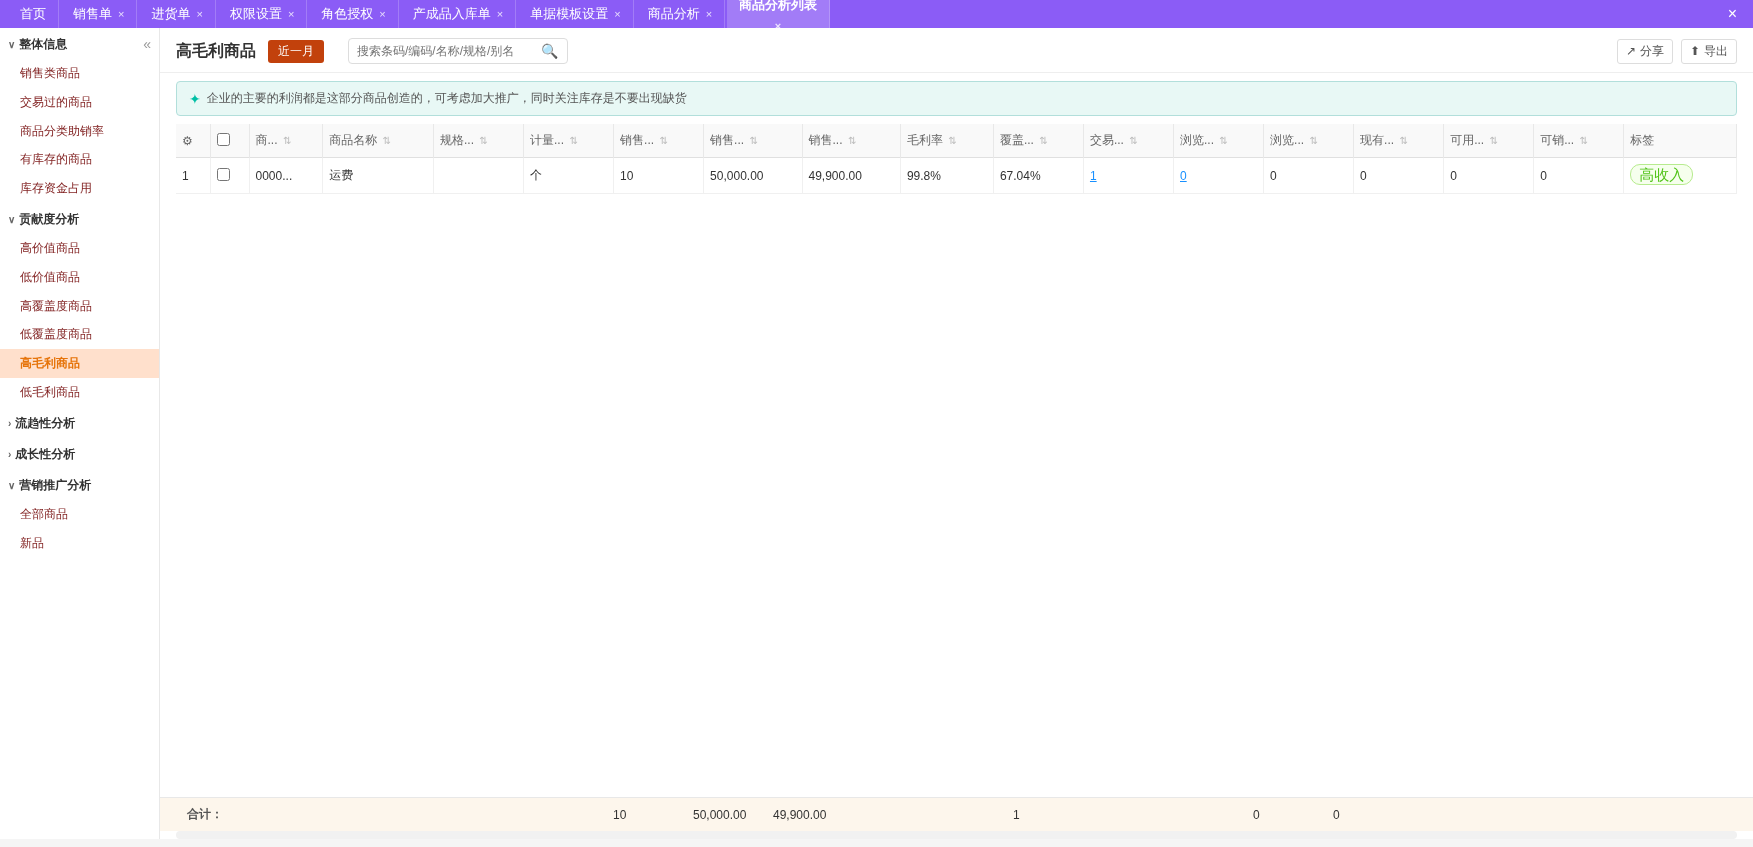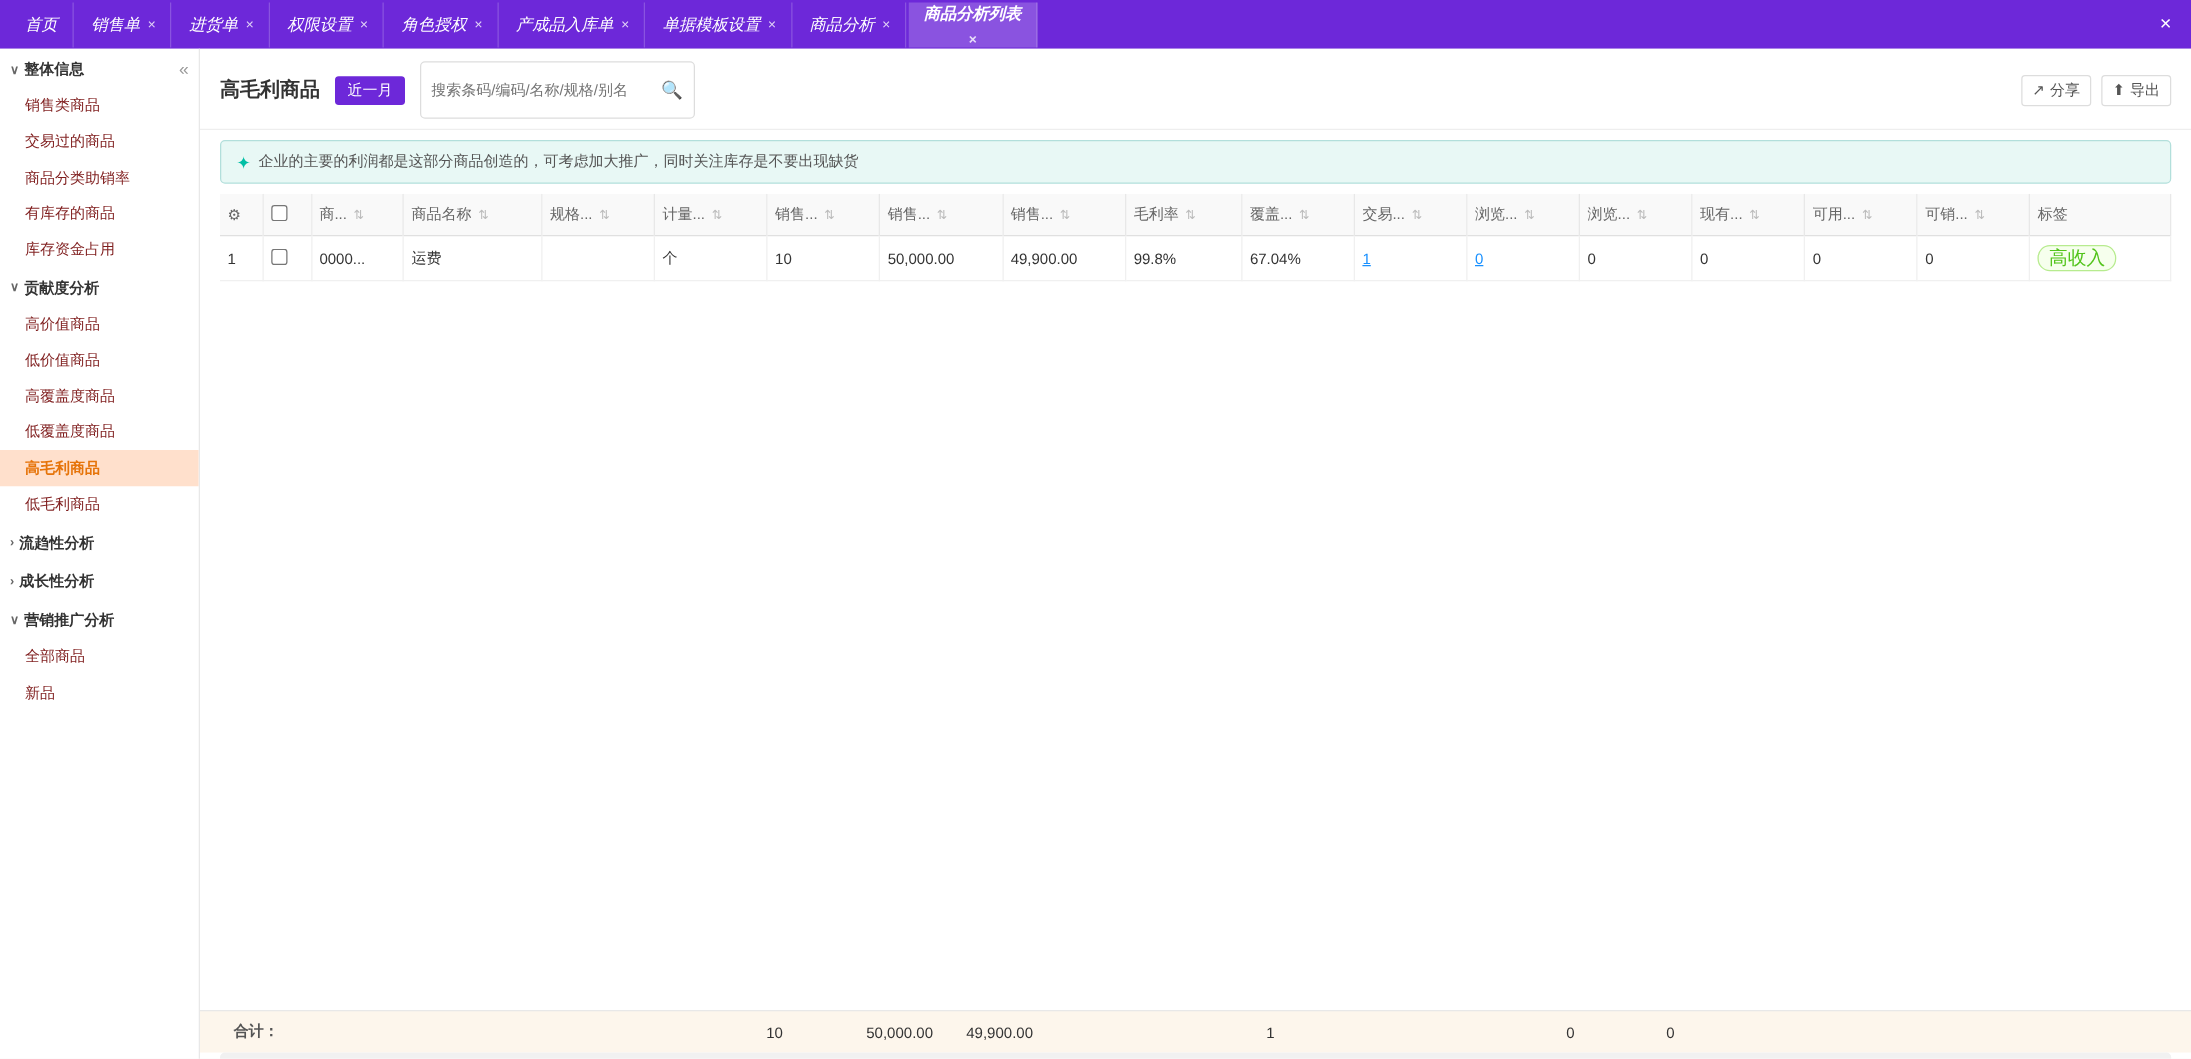--- a/index.html
+++ b/index.html
@@ -1,26 +1,25 @@
 <!DOCTYPE html>
 <html><head>
   <meta charset="utf-8">
   <style>
     * { margin: 0; padding: 0; box-sizing: border-box; }
     body { font-family: 'Microsoft YaHei', Arial, sans-serif; font-size: 12px; background: #f5f5f5; overflow: hidden; width: 1753px; height: 847px; }
 
     
     .top-nav {
-      background: #6d28d9;
-      height: 39px;
+      background: #8b5cf6;
+      height: 28px;
       display: flex;
       align-items: center;
       padding: 0 8px;
       gap: 2px;
-      font-style: italic;
     }
     .nav-tab {
       height: 36px;
       padding: 0 12px;
       display: flex;
       align-items: center;
       gap: 6px;
       color: #fff;
       font-size: 13px;
       cursor: pointer;
@@ -100,36 +99,37 @@
       align-items: center;
       gap: 12px;
       border-bottom: 1px solid #eee;
     }
     .content-title {
       font-size: 16px;
       font-weight: bold;
       color: #333;
     }
     .btn-period {
-      background: #6d28d9;
+      background: #c2410c;
       color: #fff;
       border: none;
       border-radius: 3px;
       padding: 3px 10px;
       font-size: 12px;
       cursor: pointer;
     }
     .search-box {
       display: flex;
       align-items: center;
       border: 1px solid #ddd;
       border-radius: 4px;
-      padding: 14px 8px;
+      padding: 4px 8px;
       gap: 4px;
       min-width: 220px;
+      margin-left: 12px;
     }
     .search-box input {
       border: none;
       outline: none;
       font-size: 12px;
       color: #999;
       width: 180px;
       background: transparent;
     }
     .search-icon { color: #999; font-size: 14px; cursor: pointer; }

